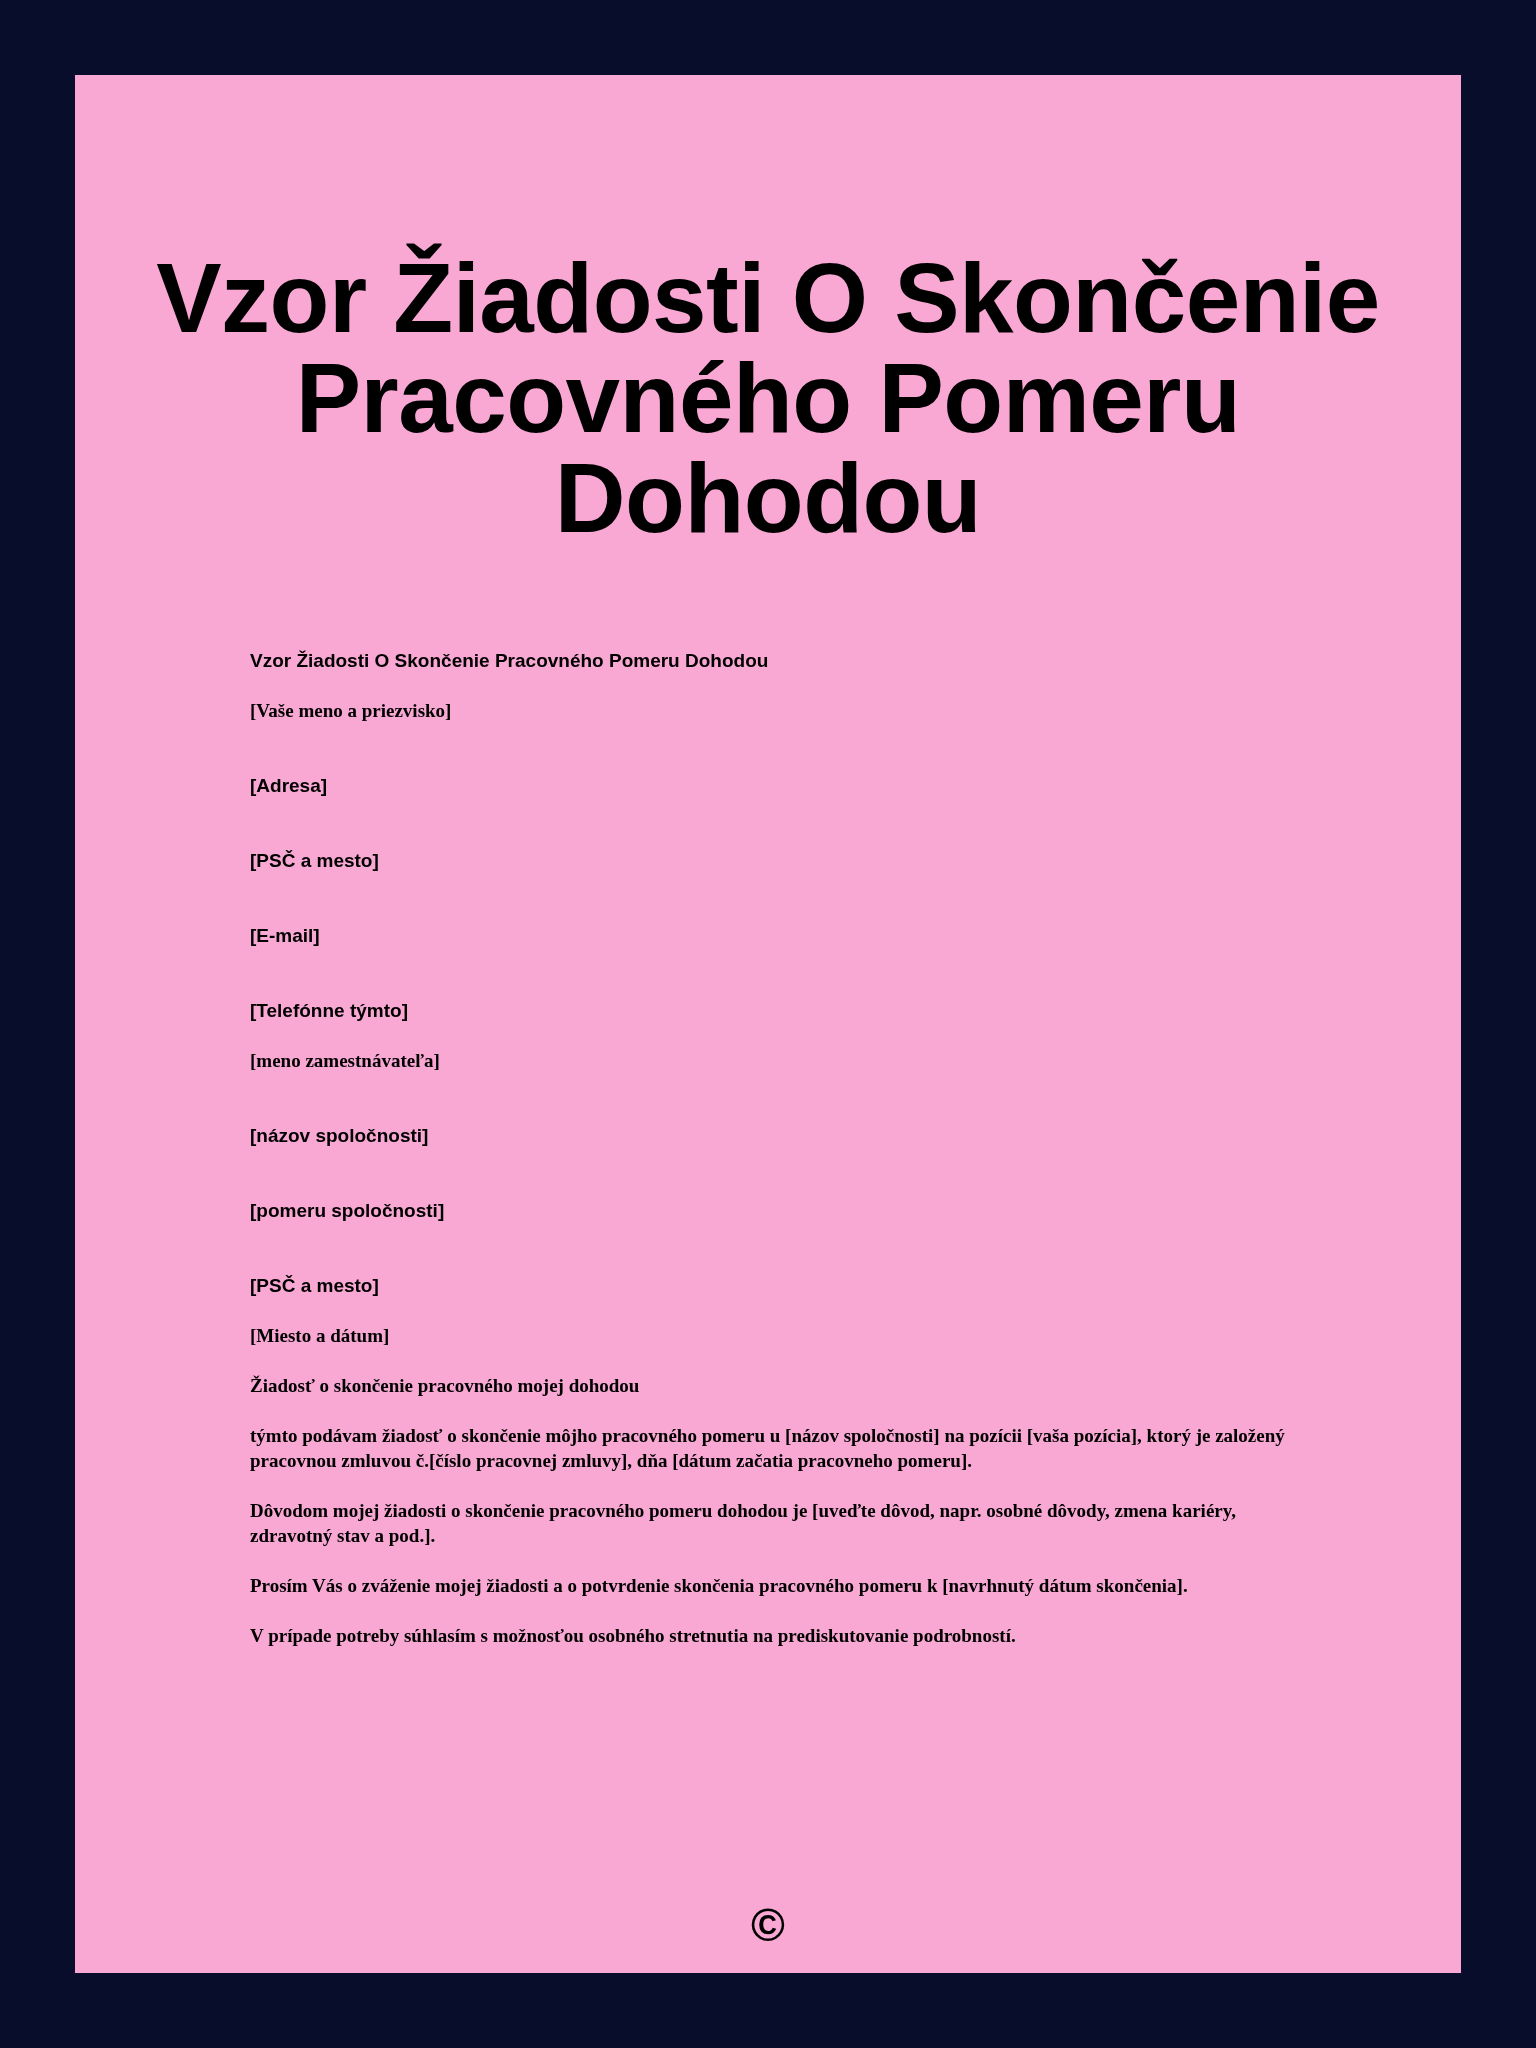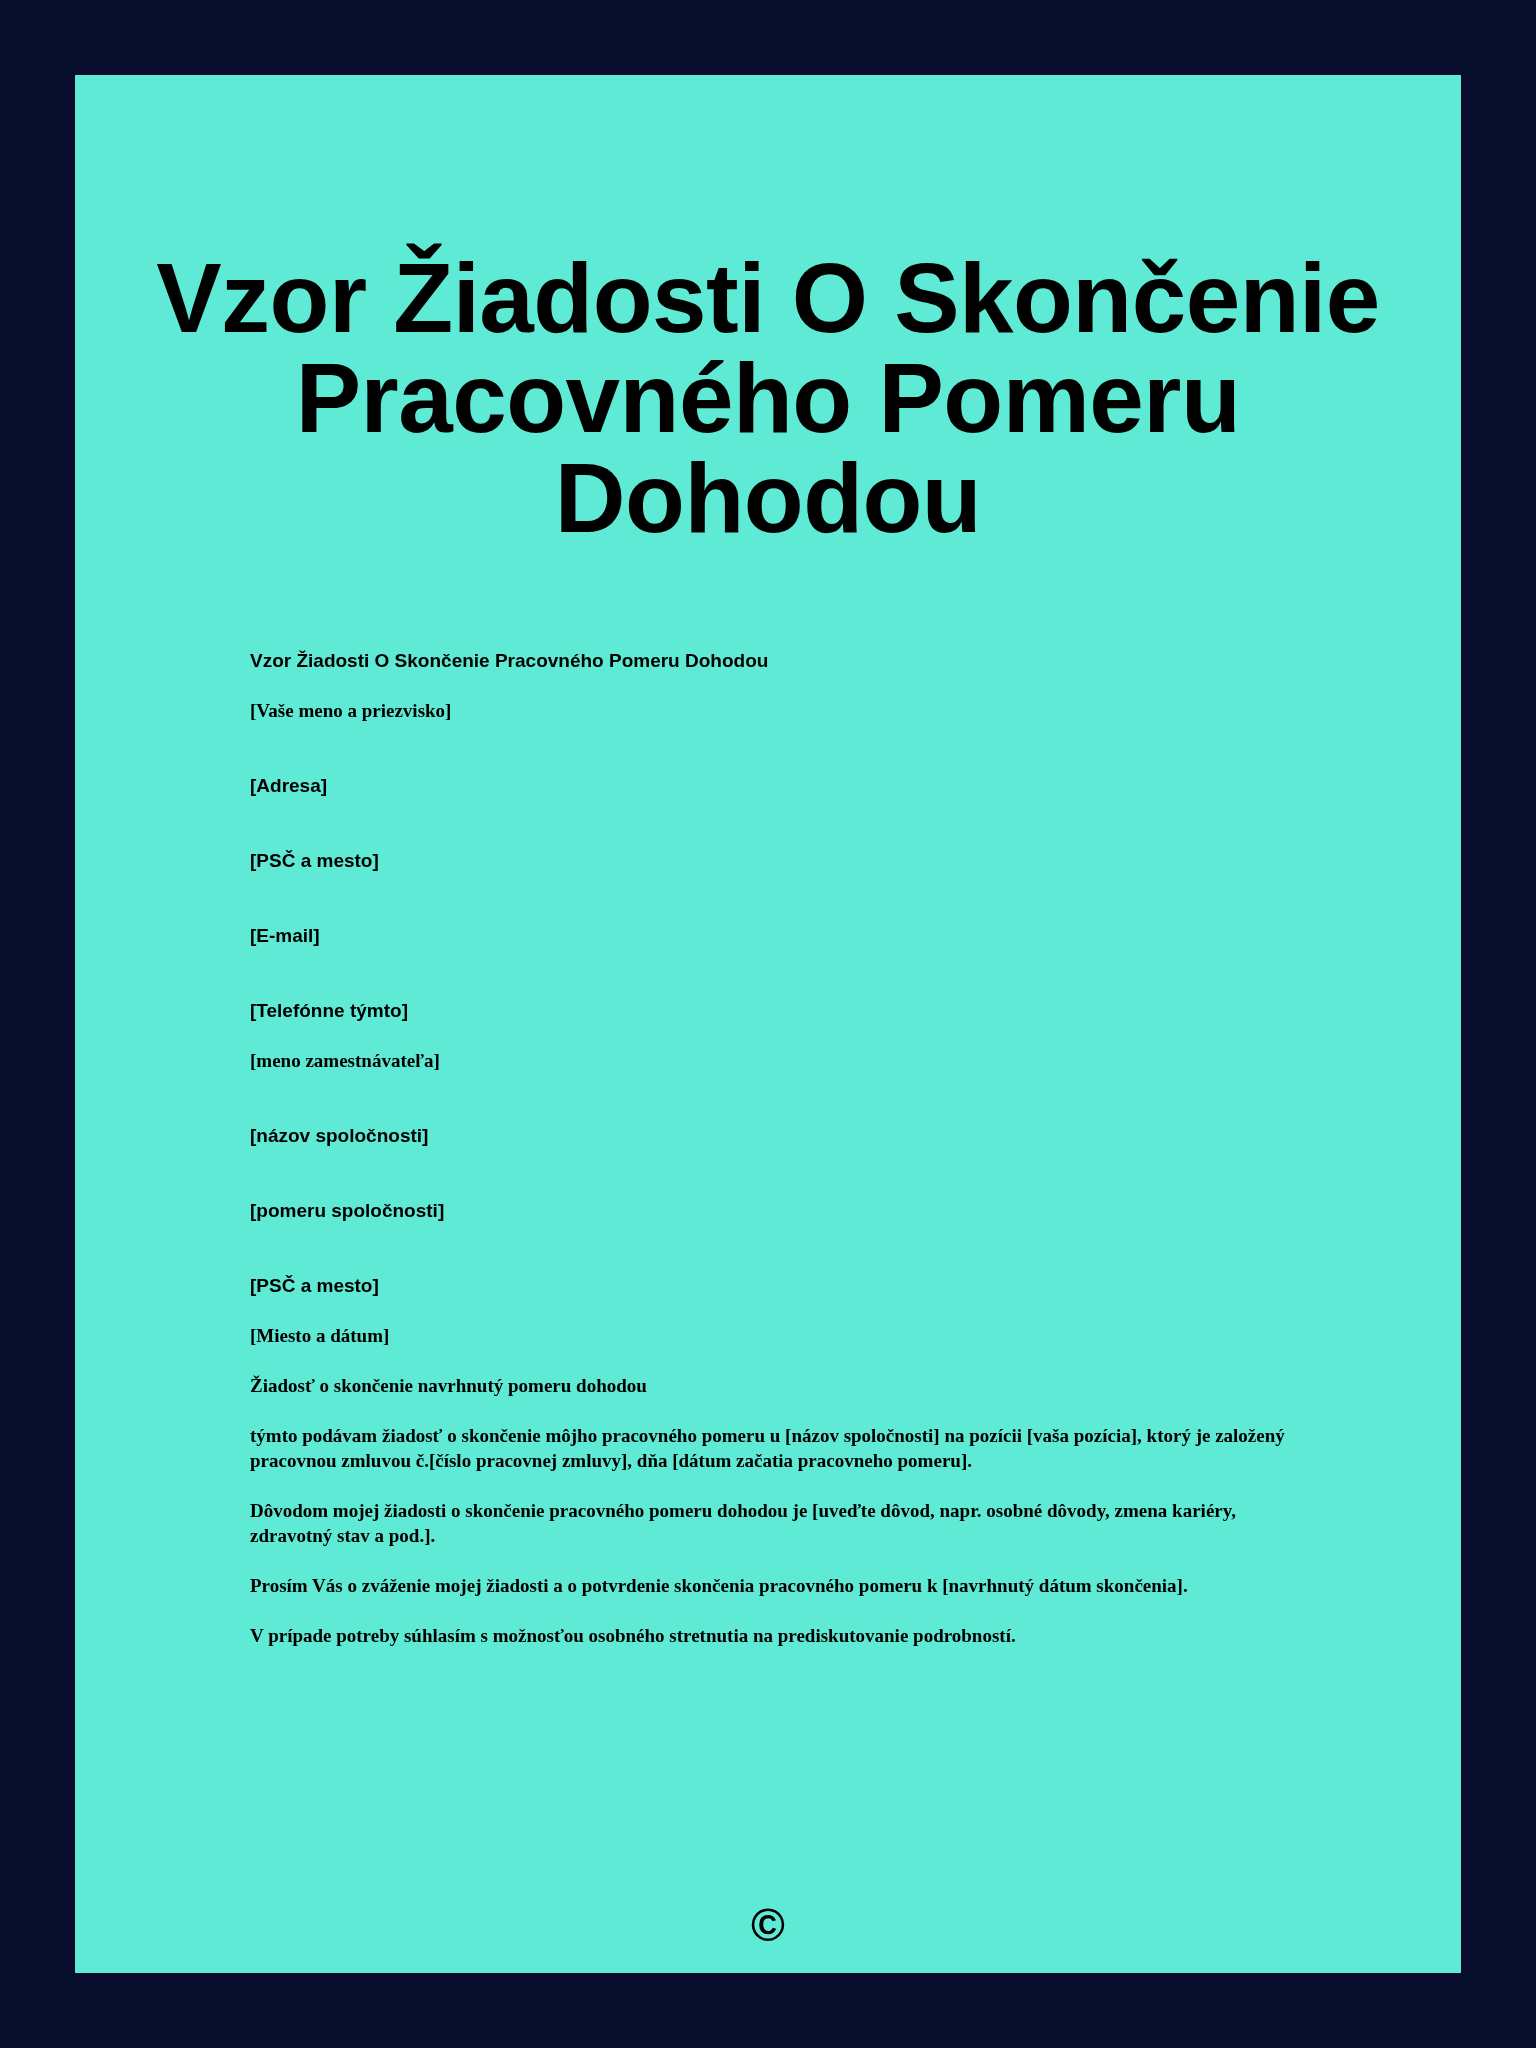--- a/index.html
+++ b/index.html
@@ -7,21 +7,21 @@
     width: 1536px; height: 2048px;
     background: #080d2b;
     position: relative;
     overflow: hidden;
     font-family: "Liberation Sans", sans-serif;
   }
   .page {
     position: absolute;
     left: 75px; top: 75px;
     width: 1386px; height: 1898px;
-    background: #5eead4;
+    background: #f9a8d4;
     color: #000;
   }
   .title {
     position: absolute;
     left: 0; top: 173px;
     width: 100%;
     text-align: center;
     font-weight: bold;
     font-size: 98px;
     line-height: 100px;
@@ -63,21 +63,21 @@
     <p class="gap2">[PSČ a mesto]</p>
     <p class="gap2">[E-mail]</p>
     <p class="gap2">[Telefónne týmto]</p>
 
     <p class="gap1">[meno zamestnávateľa]</p>
     <p class="gap2">[názov spoločnosti]</p>
     <p class="gap2">[pomeru spoločnosti]</p>
     <p class="gap2">[PSČ a mesto]</p>
 
     <p class="gap1">[Miesto a dátum]</p>
-    <p class="gap1">Žiadosť o skončenie navrhnutý pomeru dohodou</p>
+    <p class="gap1">Žiadosť o skončenie pracovného mojej dohodou</p>
 
     <p class="gap1">týmto podávam žiadosť o skončenie môjho pracovného pomeru u [názov spoločnosti] na pozícii [vaša pozícia], ktorý je založený pracovnou zmluvou č.[číslo pracovnej zmluvy], dňa [dátum začatia pracovneho pomeru].</p>
     <p class="gap1">Dôvodom mojej žiadosti o skončenie pracovného pomeru dohodou je [uveďte dôvod, napr. osobné dôvody, zmena kariéry, zdravotný stav a pod.].</p>
     <p class="gap1">Prosím Vás o zváženie mojej žiadosti a o potvrdenie skončenia pracovného pomeru k [navrhnutý dátum skončenia].</p>
     <p class="gap1">V prípade potreby súhlasím s možnosťou osobného stretnutia na prediskutovanie podrobností.</p>
   </div>
 
   <div class="copyright">©</div>
 </div>
 

